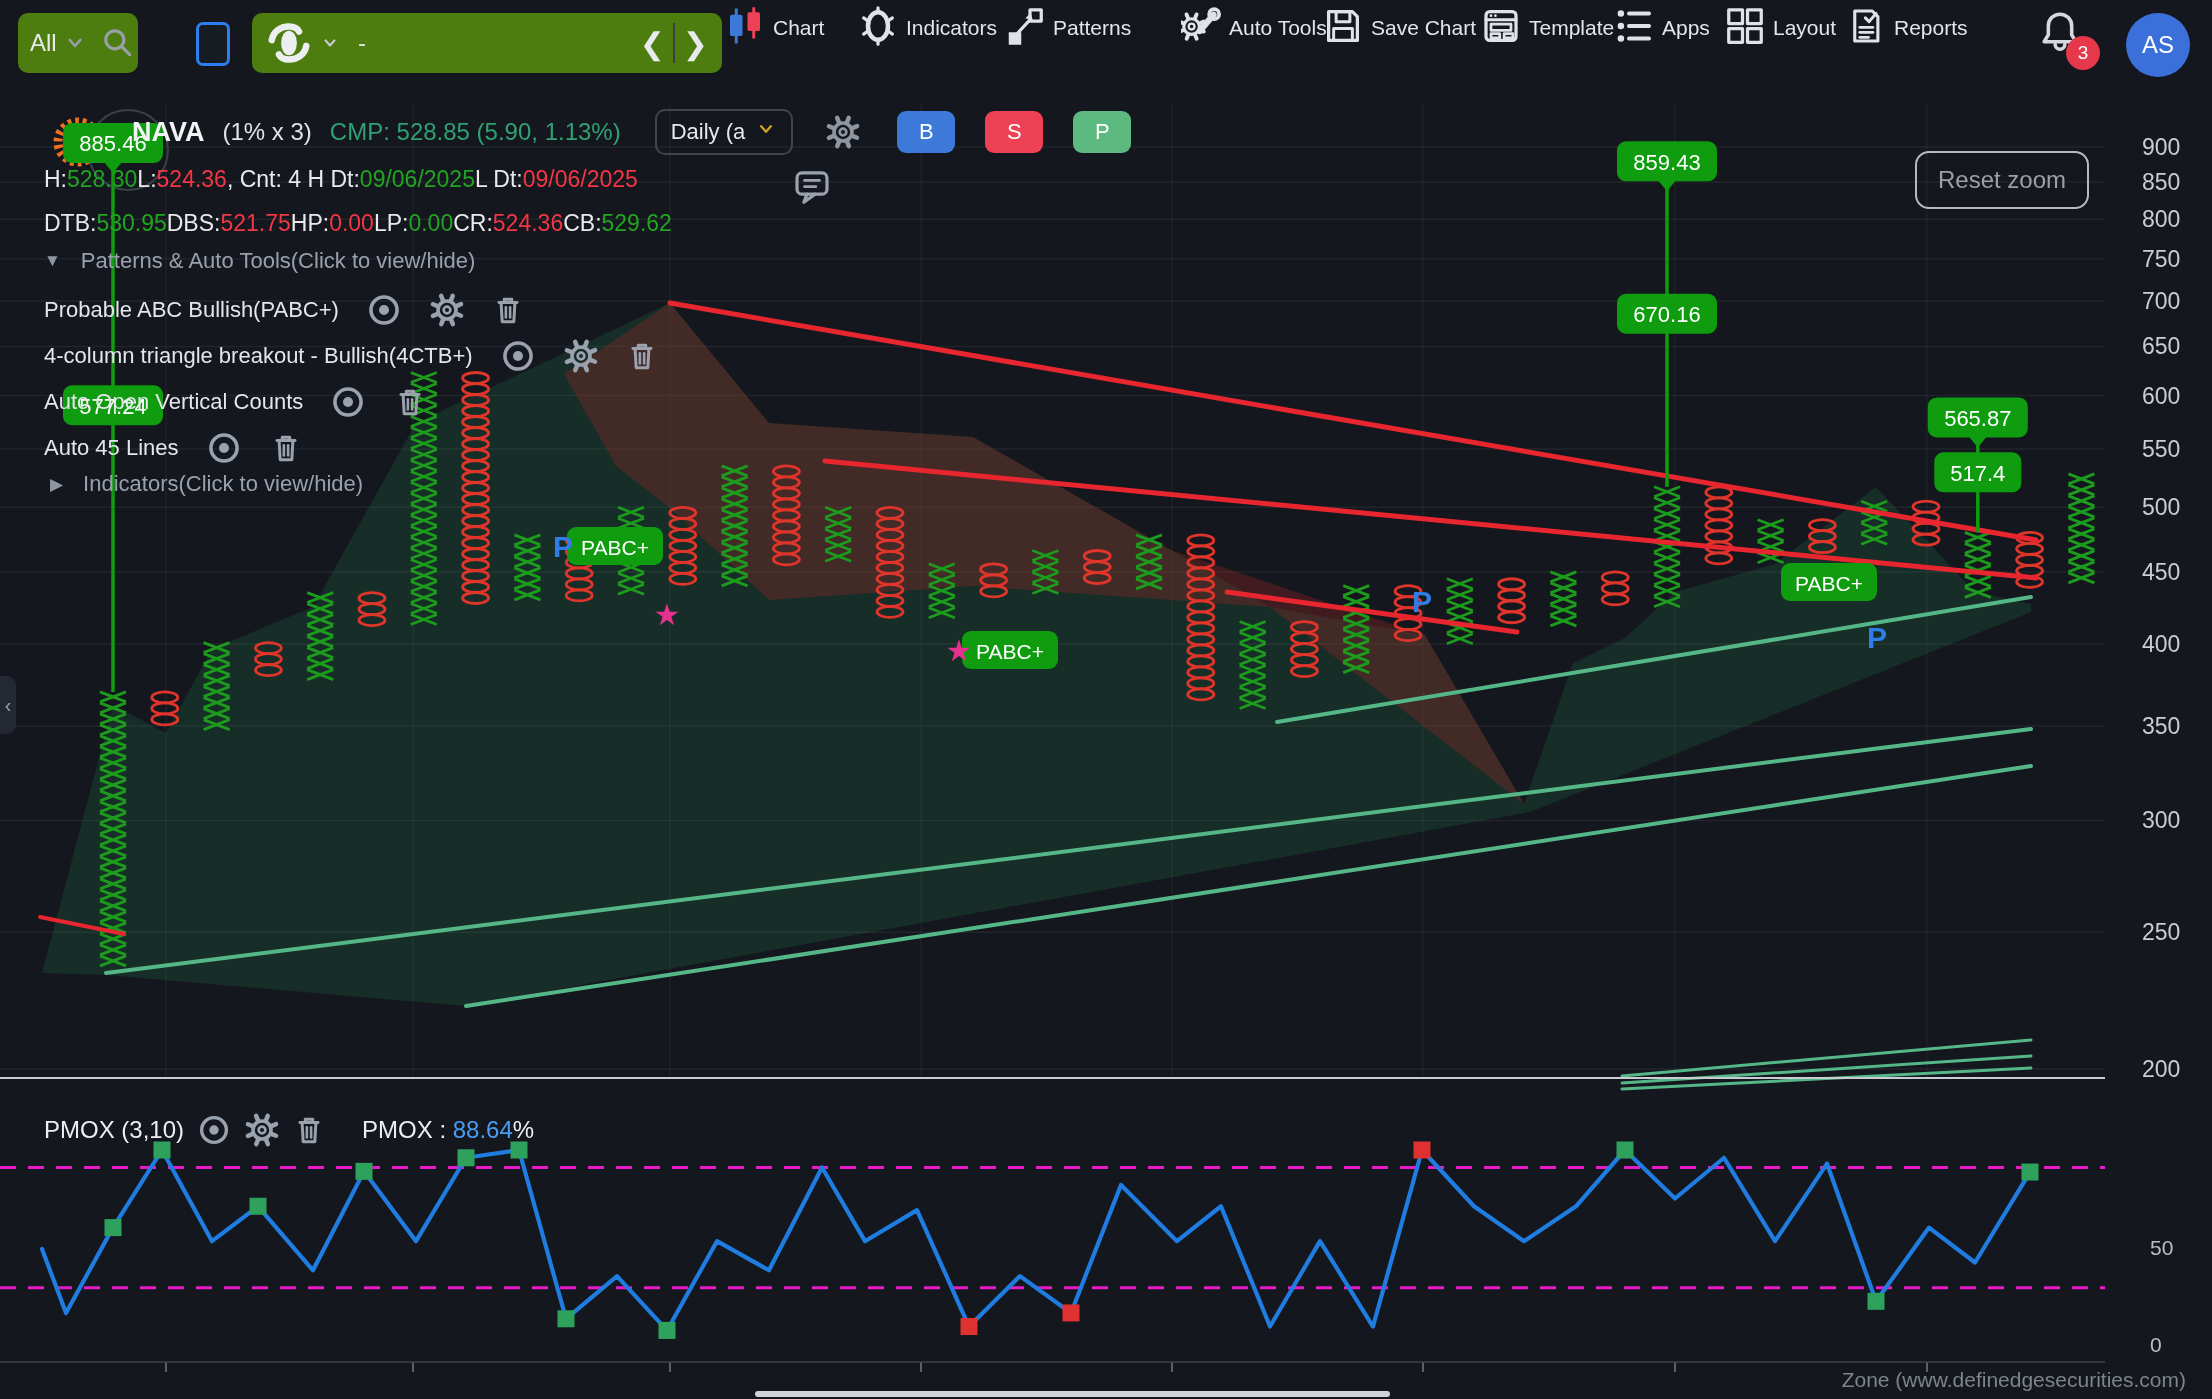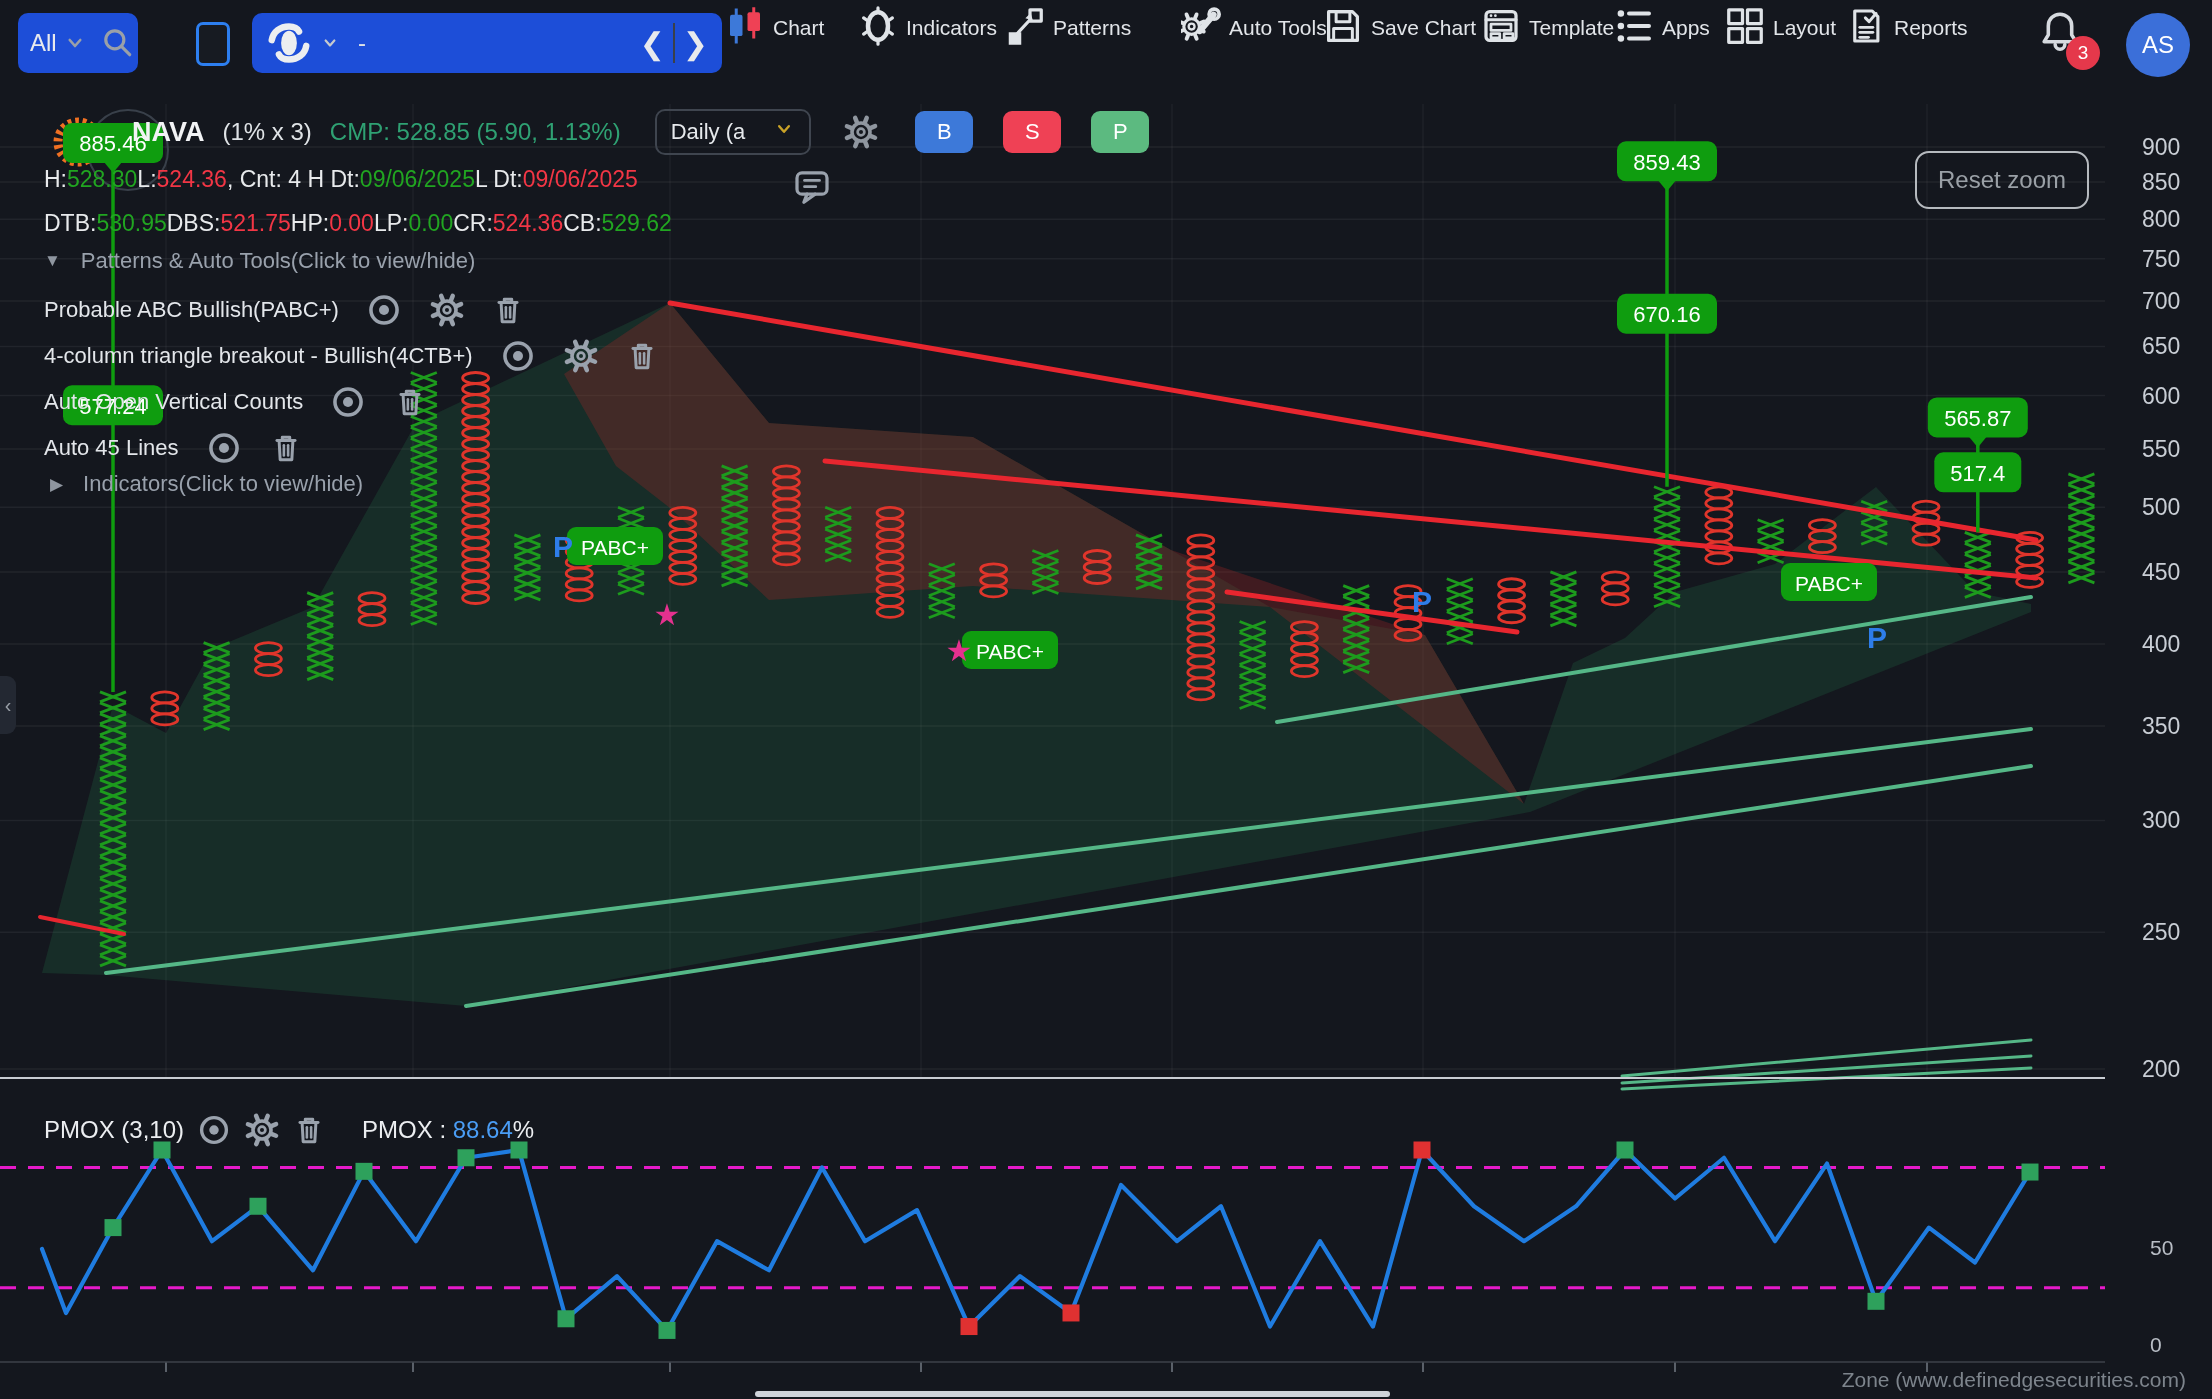--- a/index.html
+++ b/index.html
@@ -2,21 +2,21 @@
 <html><head>
 <meta charset="utf-8">
 <style>
   * { margin:0; padding:0; box-sizing:border-box; }
   html,body { width:2212px; height:1399px; background:#14171e; overflow:hidden;
     font-family:"Liberation Sans", sans-serif; }
   #chart-svg { position:absolute; left:0; top:0; z-index:1; }
   .layer { position:absolute; z-index:6; }
   
   #topbar { position:absolute; left:0; top:0; width:2212px; height:96px; background:#14171e; z-index:10; }
-  .tb-group { position:absolute; top:13px; height:60px; background:#1d4ed8; border-radius:10px;
+  .tb-group { position:absolute; top:13px; height:60px; background:#4d7c0f; border-radius:10px;
     display:flex; align-items:center; color:#e8eaed; }
   .tb-ic { display:flex; align-items:center; justify-content:center; }
   #blue-box { position:absolute; left:196px; top:22px; width:34px; height:44px; border:3px solid #2d7ff0;
     border-radius:7px; background:#171b22; }
   .tbi { position:absolute; top:6px; width:150px; display:flex; flex-direction:row; align-items:center;
     gap:8px; cursor:pointer; }
   .tbi .lbl { color:#e2e5e9; font-size:21px; white-space:nowrap; }
   #bell-wrap { position:absolute; left:2020px; top:8px; width:80px; height:80px; }
   #bell-badge { position:absolute; left:46px; top:28px; width:34px; height:34px; border-radius:50%;
     background:#e5384b; color:#fff; font-size:19px; display:flex; align-items:center; justify-content:center; }
@@ -31,21 +31,21 @@
   .stat { font-size:23px; }
   #lrow2 { top:166px; } #lrow3 { top:210px; }
   .c-w { color:#e8eaec; } .c-g { color:#21a521; } .c-r { color:#f23645; }
   .sect { color:#99a1ac; font-size:22px; }
   .tri { color:#8f96a0; font-size:17px; margin-right:20px; }
   #lrow4 { top:248px; } #lrow9 { top:471px; }
   .prow { position:absolute; left:44px; display:flex; align-items:center; gap:26px;
     color:#e3e6ea; font-size:22px; }
   .icb { cursor:pointer; display:flex; align-items:center; }
   #tf-btn { border:2px solid #3f454f; border-radius:10px; height:46px; padding:0 14px;
-    display:flex; align-items:center; gap:28px; color:#e6e9ec; font-size:22px; cursor:pointer; }
+    display:flex; align-items:center; gap:10px; color:#e6e9ec; font-size:22px; cursor:pointer; }
   .bsp { width:58px; height:42px; border-radius:9px; color:#fff; font-size:22px;
     display:flex; align-items:center; justify-content:center; cursor:pointer; }
   #b-btn { background:#3d79d9; } #s-btn { background:#ef4155; } #p-btn { background:#5cba80; }
   #comment-ic { position:absolute; left:792px; top:166px; }
   #reset-zoom { position:absolute; left:1915px; top:151px; width:174px; height:58px;
     border:2px solid #b6babf; border-radius:14px; color:#9aa0a6; font-size:24px; background:transparent;
     display:flex; align-items:center; justify-content:center; cursor:pointer; z-index:6; }
   
   #pmox-row { position:absolute; left:44px; top:1112px; display:flex; align-items:center; gap:12px;
     color:#eceef1; font-size:24px; z-index:6; white-space:nowrap; }

